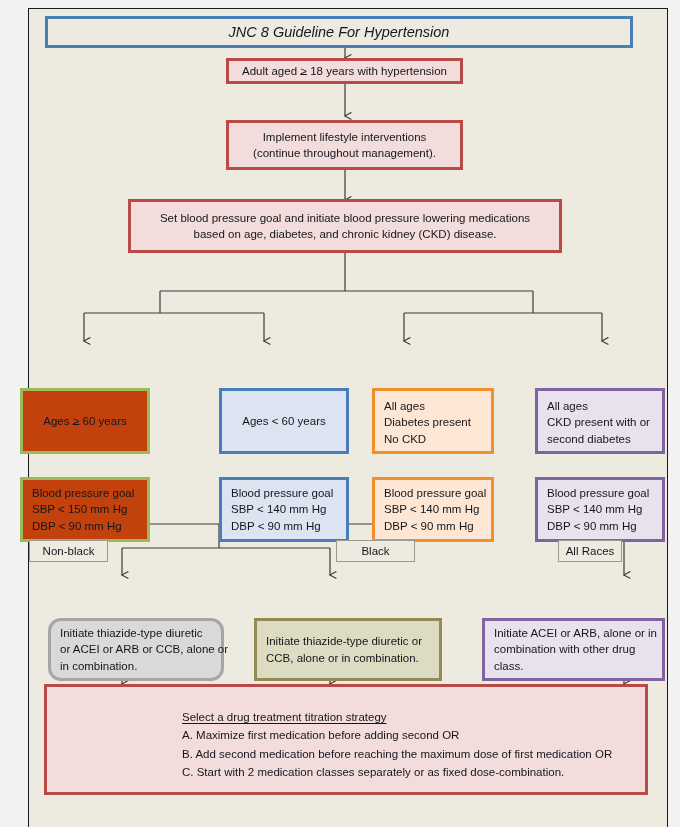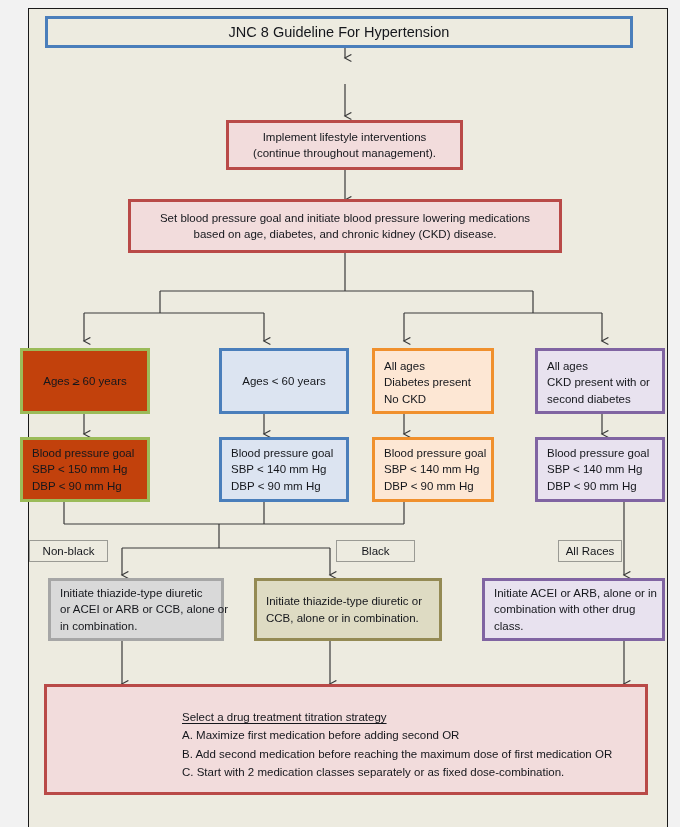--- a/index.html
+++ b/index.html
@@ -107,21 +107,21 @@
     text-align: center;
     align-items: center;
     font-size: 11.5px;
   }
   .final-box {
     border: 3px solid #b94a48;
     background: #f2dcdc;
     font-size: 11.5px;
     justify-content: flex-start;
   }
-  .pad { padding: 0 9px; }
+  .pad { padding: 0 9px; margin-top: 40px; }
   .centered { align-items: center; text-align: center; }
   .underline-head {
     text-decoration: underline;
     text-underline-offset: 2px;
   }
   .ge { text-decoration: underline; text-underline-offset: -1px; }
   .final-inner {
     padding-left: 135px;
     padding-top: 22px;
   }
@@ -177,24 +177,27 @@
         <line x1="330" y1="548" x2="330" y2="575" marker-end="url(#arr)"></line>
 
         <line x1="624" y1="502" x2="624" y2="575" marker-end="url(#arr)"></line>
 
         <line x1="122" y1="641" x2="122" y2="684" marker-end="url(#arr)"></line>
         <line x1="330" y1="641" x2="330" y2="684" marker-end="url(#arr)"></line>
         <line x1="624" y1="641" x2="624" y2="684" marker-end="url(#arr)"></line>
       </g>
     </svg>
 
-    <div class="node title-box" style="left:45px; top:16px; width:588px; height:32px;">
+    <div class="node title-box" style="left:45px; top:16px; width:588px; height:32px;font-style:italic;">
       <span class="ln">JNC 8 Guideline For Hypertension</span>
     </div>
 
+    <div class="node red-box" style="left:226px; top:58px; width:237px; height:26px;">
+      <span class="ln"><span>Adult aged </span><span class="ge">&gt;</span><span> 18 years with hypertension</span></span>
+    </div>
 
     <div class="node red-box" style="left:226px; top:120px; width:237px; height:50px;">
       <span class="ln">Implement lifestyle interventions</span>
       <span class="ln">(continue throughout management).</span>
     </div>
 
     <div class="node red-box" style="left:128px; top:199px; width:434px; height:54px;">
       <span class="ln">Set blood pressure goal and initiate blood pressure lowering medications</span>
       <span class="ln">based on age, diabetes, and chronic kidney (CKD) disease.</span>
     </div>
@@ -248,21 +251,21 @@
     </div>
 
     <div class="node tag-box" style="left:336px; top:540px; width:79px; height:22px;">
       <span class="ln">Black</span>
     </div>
 
     <div class="node tag-box" style="left:558px; top:540px; width:64px; height:22px;">
       <span class="ln">All Races</span>
     </div>
 
-    <div class="node gray-box pad" style="left:48px; top:578px; width:176px; height:63px;">
+    <div class="node gray-box pad" style="left:48px; top:578px; width:176px; height:63px;border-radius:13px;">
       <span class="ln">Initiate thiazide-type diuretic</span>
       <span class="ln">or ACEI or ARB or CCB, alone or</span>
       <span class="ln">in combination.</span>
     </div>
 
     <div class="node olive-box pad" style="left:254px; top:578px; width:188px; height:63px;">
       <span class="ln">Initiate thiazide-type diuretic or</span>
       <span class="ln">CCB, alone or in combination.</span>
     </div>
 

